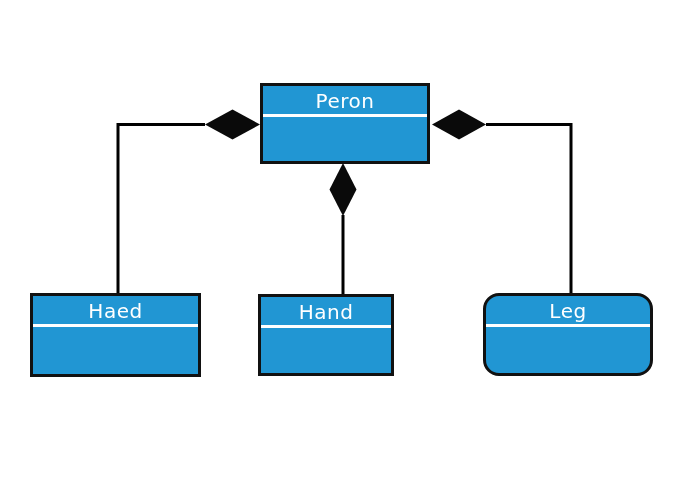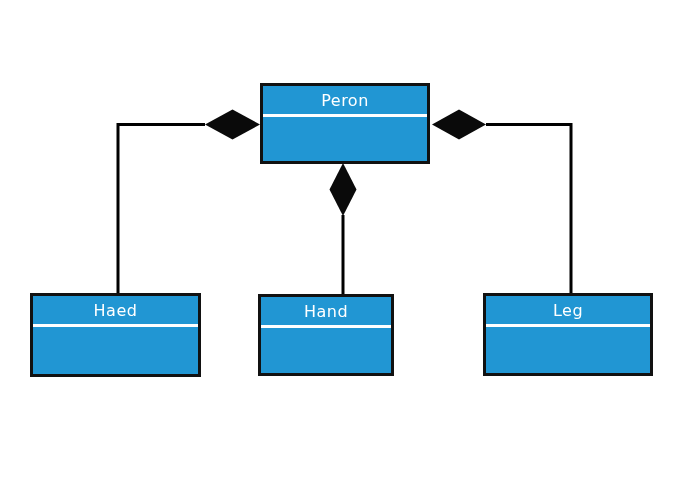--- a/index.html
+++ b/index.html
@@ -30,34 +30,34 @@
     display: flex;
     flex-direction: column;
   }
   .class-title {
     flex: 0 0 27px;
     border-bottom: 3px solid #ffffff;
     display: flex;
     align-items: center;
     justify-content: center;
     color: #ffffff;
-    font-size: 16px;
+    font-size: 20px;
     font-weight: 500;
     letter-spacing: 0.5px;
     line-height: 1;
     padding-top: 1px;
   }
   .class-body {
     flex: 1 1 auto;
   }
   
   .node-peron { left: 260px; top: 83px;  width: 170px; height: 81px; }
   .node-haed  { left: 30px;  top: 293px; width: 171px; height: 84px; text-align: center; }
   .node-hand  { left: 258px; top: 294px; width: 136px; height: 82px; }
-  .node-leg   { left: 483px; top: 293px; width: 170px; height: 83px; }
+  .node-leg   { left: 483px; top: 293px; width: 170px; height: 83px; border-radius: 16px; }
 </style>
 </head>
 <body>
 
 <div class="canvas">
 
   <svg class="connector-layer" viewBox="0 0 700 500" xmlns="http://www.w3.org/2000/svg">
 
     <polyline points="205,124.5 118,124.5 118,293" fill="none" stroke-width="3" stroke="#000000"></polyline>
 

